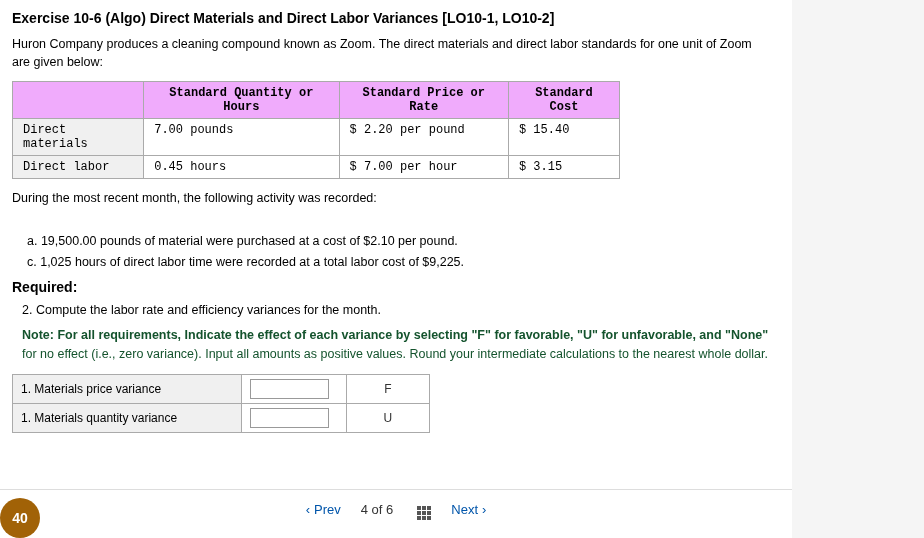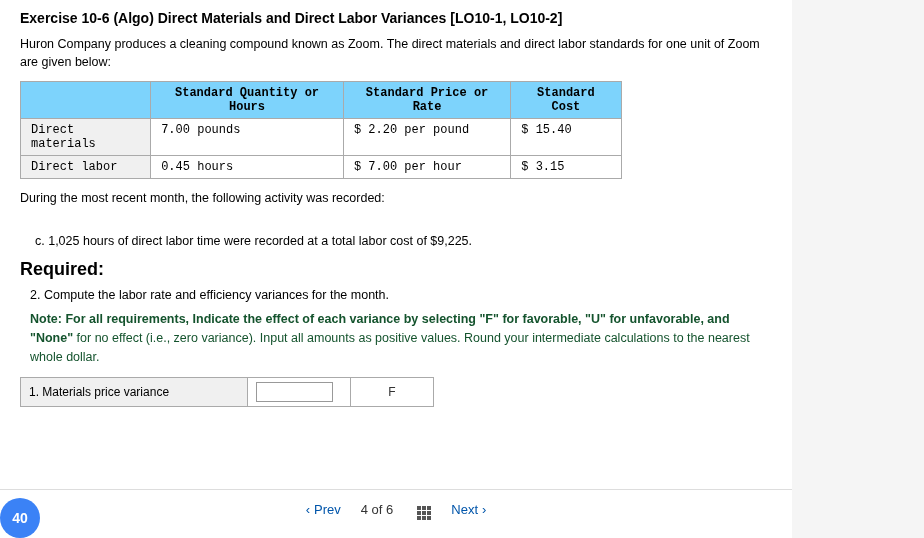--- a/index.html
+++ b/index.html
@@ -9,21 +9,21 @@
       background: #f5f5f5;
       width: 924px;
       min-height: 538px;
       position: relative;
       overflow: hidden;
     }
     .page-wrapper {
       background: white;
       width: 792px;
       min-height: 538px;
-      padding: 10px 20px 10px 20px;
+      padding: 10px 20px 10px 12px;
       position: relative;
     }
     .exercise-title {
       font-size: 14px;
       font-weight: bold;
       margin-bottom: 10px;
       color: #000;
     }
     .intro-text {
       font-size: 12.5px;
@@ -38,21 +38,21 @@
       font-size: 12px;
       font-family: 'Courier New', monospace;
     }
     .standards-table td, .standards-table th {
       border: 1px solid #aaa;
       padding: 4px 10px;
       text-align: left;
       vertical-align: top;
     }
     .standards-table th {
-      background: #7dd3fc;
+      background: #f0abfc;
       font-weight: bold;
       text-align: center;
     }
     .standards-table td:first-child {
       background: #f0f0f0;
       margin-left: 8px;
     }
     .activity-text {
       font-size: 12.5px;
       margin-bottom: 24px;
@@ -65,21 +65,21 @@
     }
     .activity-list li {
       font-size: 12.5px;
       color: #000;
       line-height: 1.5;
       list-style: none;
       margin-bottom: 2px;
     }
     .required-label {
       font-weight: bold;
-      font-size: 18px;
+      font-size: 14px;
       margin-bottom: 6px;
     }
     .requirements-list {
       margin-left: 10px;
       margin-bottom: 6px;
     }
     .requirements-list li {
       font-size: 12.5px;
       color: #000;
       line-height: 1.5;
@@ -174,21 +174,21 @@
       width: 4px;
       height: 4px;
       background: #555;
     }
     .taskbar-circle {
       position: absolute;
       bottom: 0;
       left: 0;
       width: 40px;
       height: 40px;
-      background: #3b82f6;
+      background: #a16207;
       border-radius: 50%;
       display: flex;
       align-items: center;
       justify-content: center;
       color: white;
       font-size: 14px;
       font-weight: bold;
     }
     .main-content {
       padding-bottom: 50px;
@@ -222,20 +222,21 @@
         <td>0.45 hours</td>
         <td>$ 7.00 per hour</td>
         <td>$ 3.15</td>
       </tr>
     </tbody>
       </table>
 
     <p class="activity-text">During the most recent month, the following activity was recorded:</p>
 
     <ul class="activity-list">
+      <li>a. 19,500.00 pounds of material were purchased at a cost of $2.10 per pound.</li>
       <li>c. 1,025 hours of direct labor time were recorded at a total labor cost of $9,225.</li>
     </ul>
 
     <p class="required-label">Required:</p>
 
     <ul class="requirements-list">
       <li>2. Compute the labor rate and efficiency variances for the month.</li>
     </ul>
 
     <p class="note-text">
@@ -248,20 +249,29 @@
       <tbody>
           <tr>
         <td class="label-cell">1. Materials price variance</td>
         <td class="input-cell">
           <input class="variance-input" type="text" value="" style="">
         </td>
         <td class="radio-cell">
           <span class="radio-indicator">F</span>
         </td>
       </tr>
+      <tr>
+        <td class="label-cell">1. Materials quantity variance</td>
+        <td class="input-cell">
+          <input class="variance-input" type="text" value="" style="">
+        </td>
+        <td class="radio-cell">
+          <span class="radio-indicator">U</span>
+        </td>
+      </tr>
     </tbody>
       </table>
   </div>
 
   <div class="bottom-nav">
     <button class="nav-btn">
       <span>‹</span>
       <span>Prev</span>
     </button>
 

